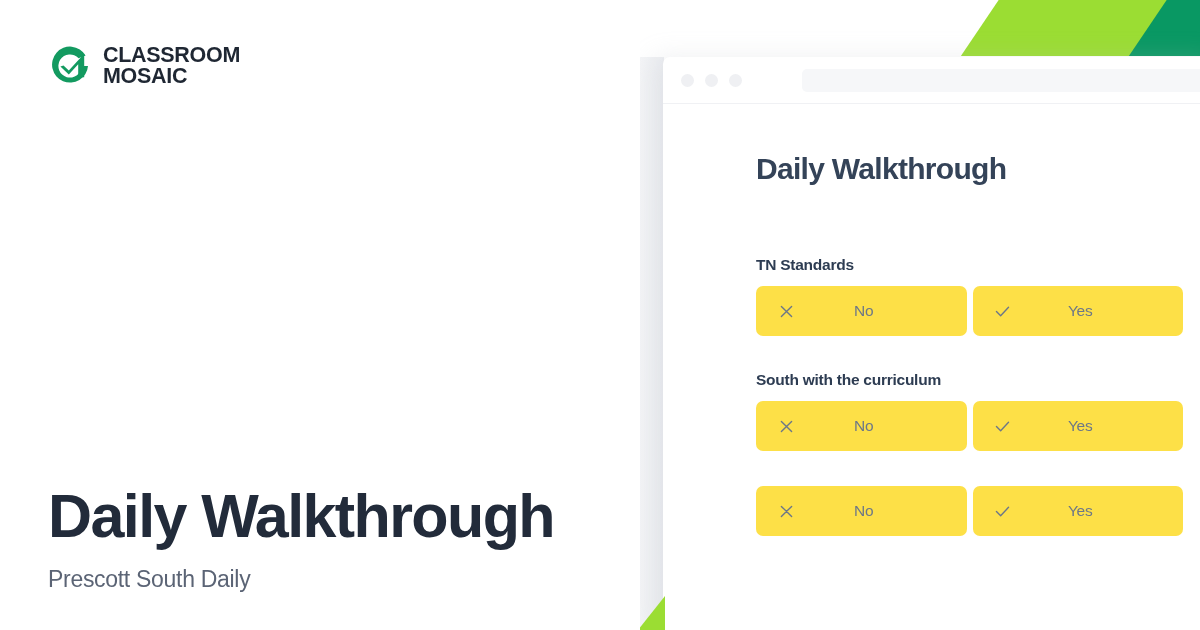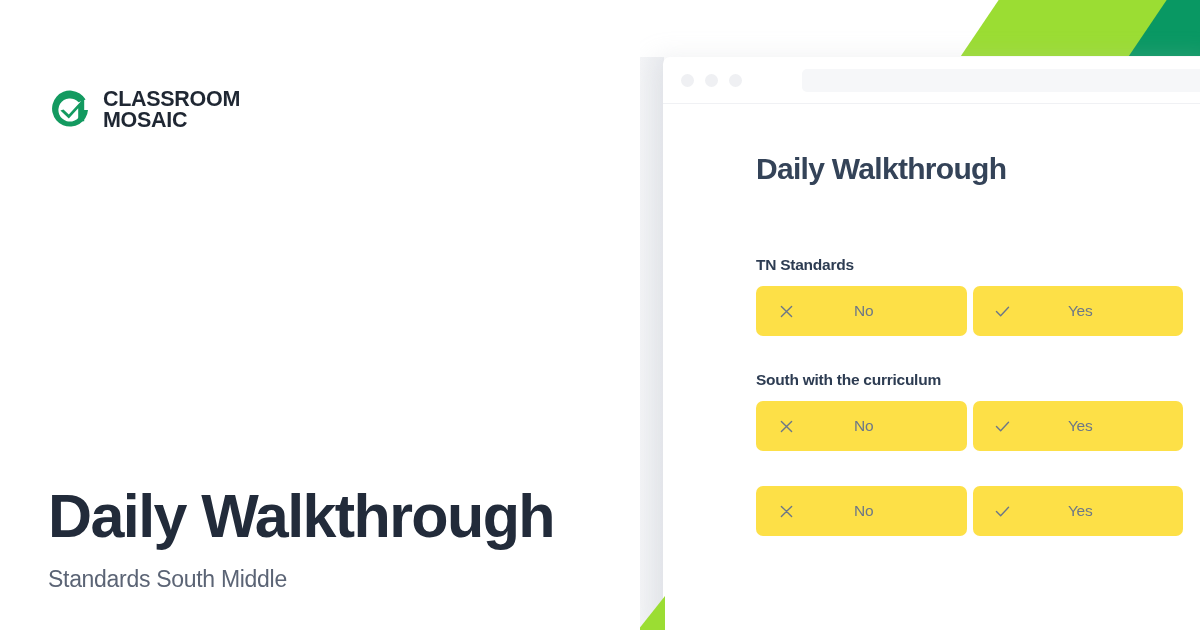--- a/index.html
+++ b/index.html
@@ -64,21 +64,20 @@
     background: #ffffff;
   }
 
   .brand {
     position: absolute;
     left: 48px;
     top: 44px;
     display: flex;
     align-items: center;
     gap: 11px;
-    margin-top: 44px;
   }
   .brand-mark { width: 44px; height: 44px; display: block; flex: none; }
   .brand-words {
     display: flex;
     flex-direction: column;
     line-height: 0.97;
   }
   .brand-words span {
     font-family: "Liberation Sans", sans-serif;
     font-weight: bold;
@@ -310,16 +309,16 @@
       <path d="M15.5 21.5 L20.8 26.6 L36.2 9.8 L36.2 33.2 L30.2 33.2 L30.2 20.2 L20.8 30.4 L12.4 22.6 Z" fill="#139A60"></path>
     </svg>
     <span class="brand-words">
       <span>CLASSROOM</span>
       <span>MOSAIC</span>
     </span>
   </div>
 
   <div class="hero">
     <div class="hero-title">Daily Walkthrough</div>
-    <div class="hero-sub">Standards South Middle</div>
+    <div class="hero-sub">Prescott South Daily</div>
   </div>
 
 </div>
 
 </body></html>

